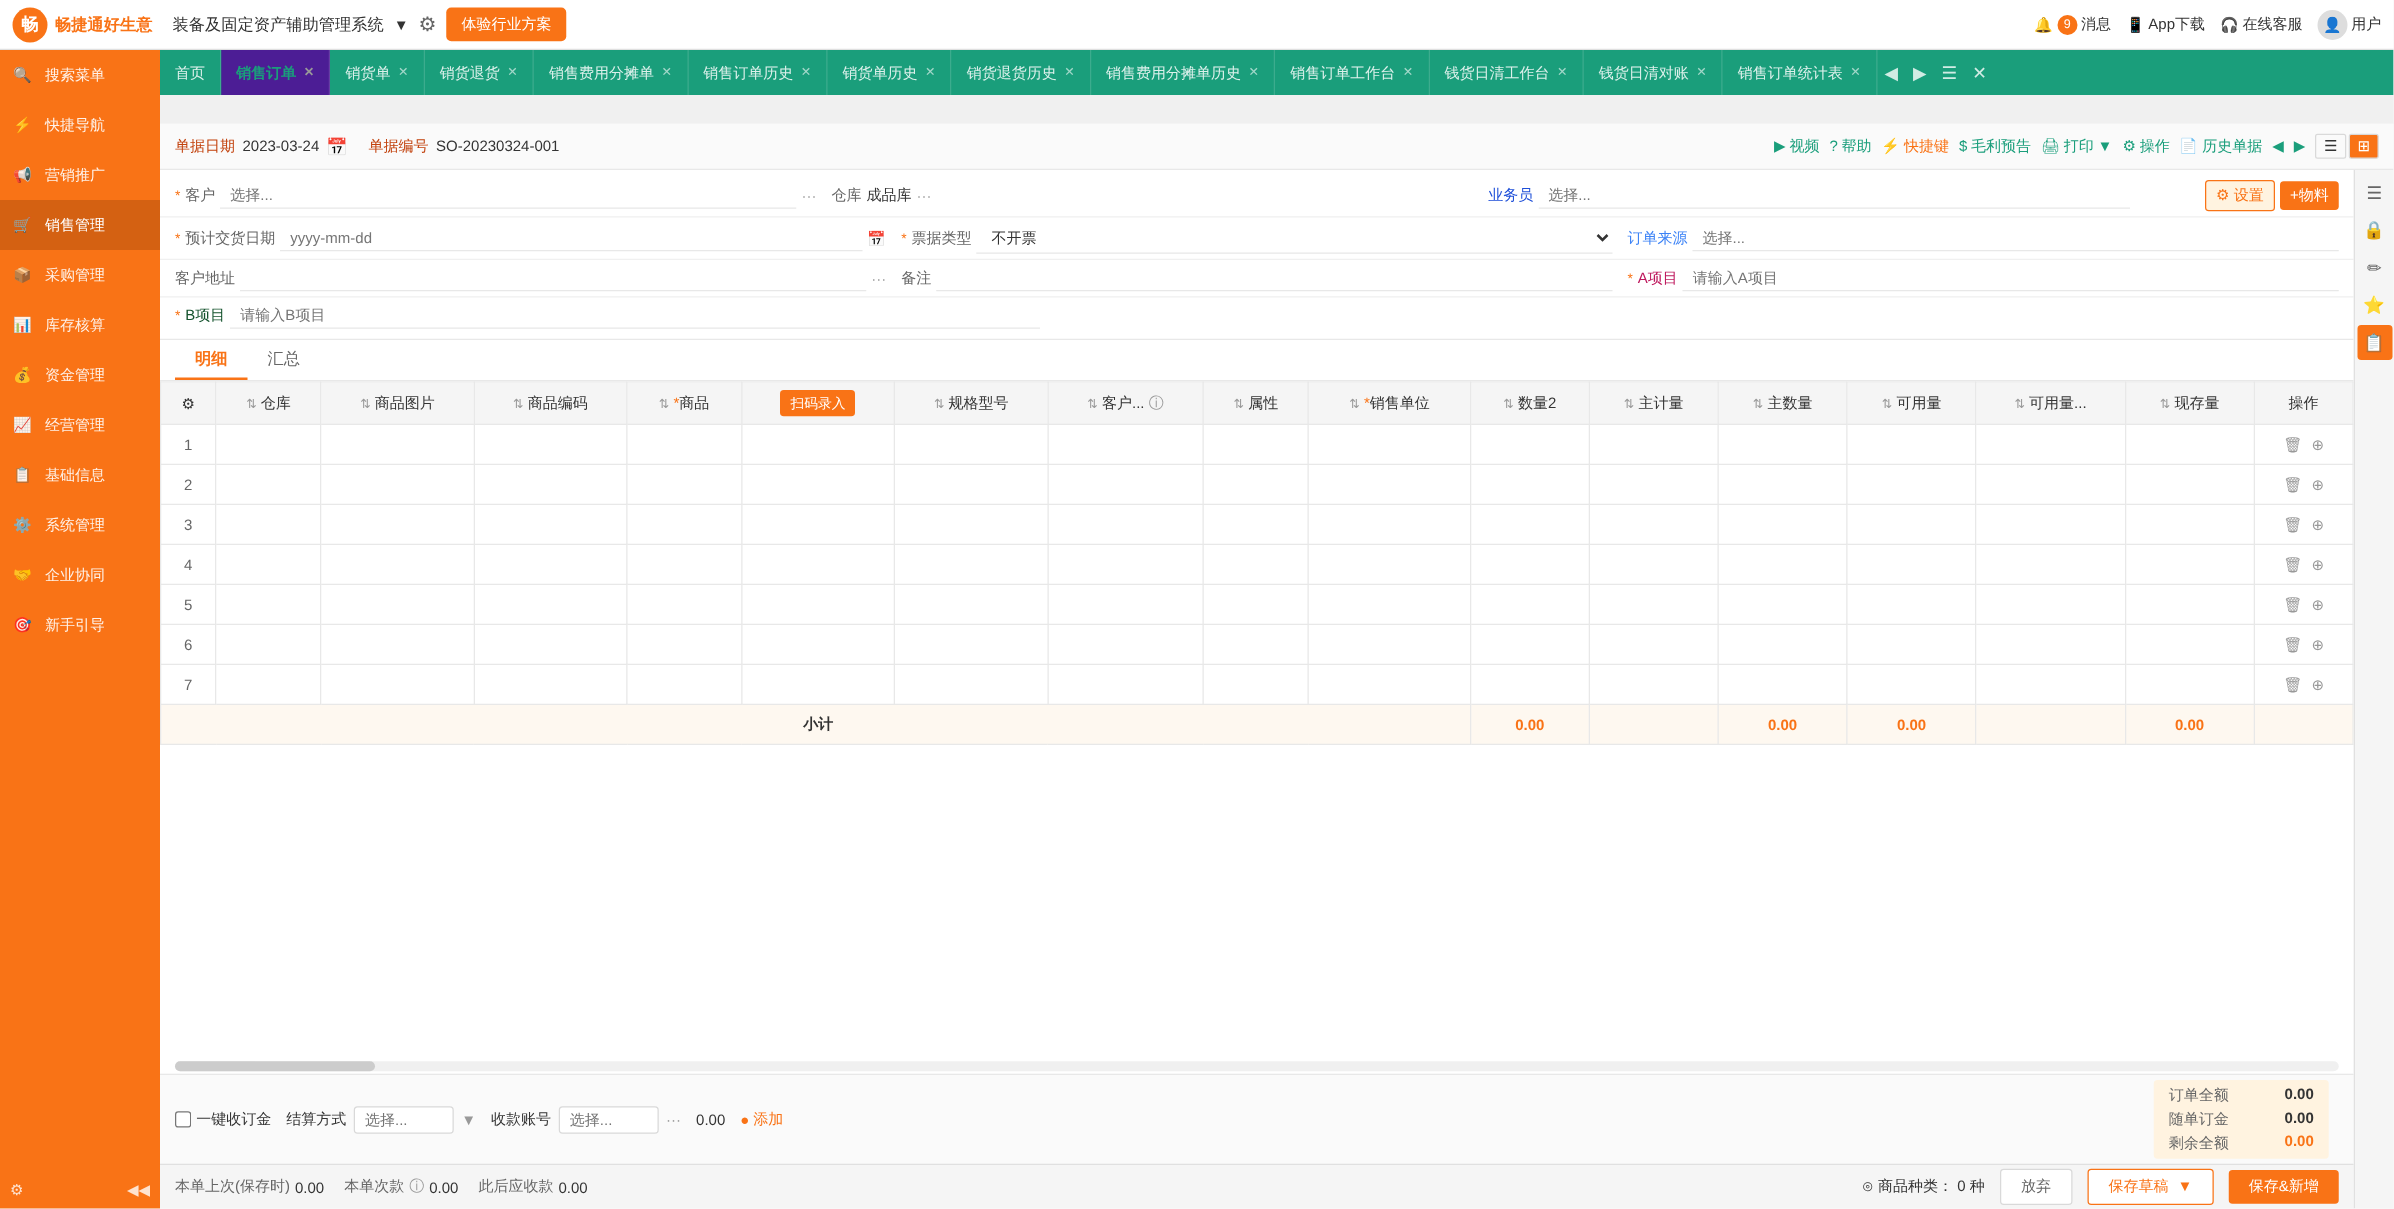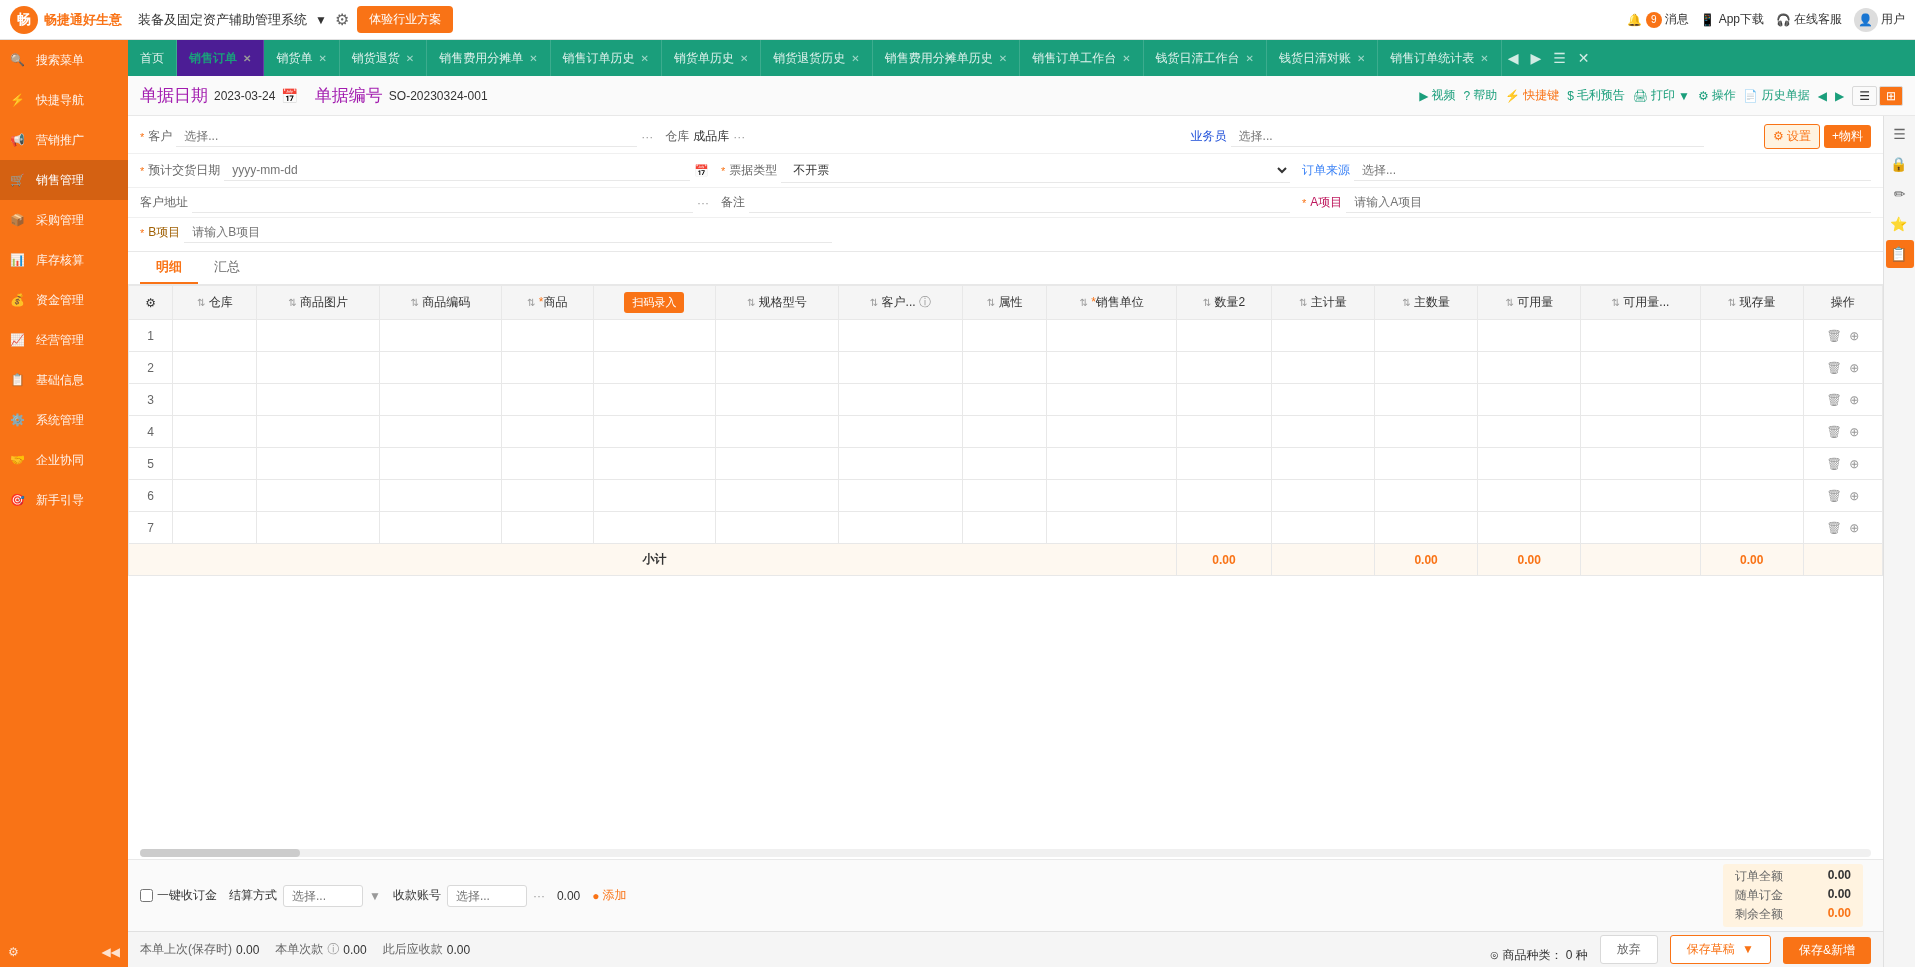--- a/index.html
+++ b/index.html
@@ -3,21 +3,21 @@
   <meta charset="utf-8">
   <style>
     * { box-sizing: border-box; margin: 0; padding: 0; }
     body { font-family: 'Microsoft YaHei', Arial, sans-serif; font-size: 12px; background: #f0f0f0; color: #333; overflow: hidden; }
 
     
     .app-container { display: flex; flex-direction: column; height: 967px; width: 1915px; }
     .top-bar { height: 40px; background: #fff; display: flex; align-items: center; padding: 0 10px; border-bottom: 1px solid #e0e0e0; justify-content: space-between; flex-shrink: 0; }
     .main-layout { display: flex; flex: 1; overflow: hidden; }
     .sidebar { width: 128px; background: #f97316; display: flex; flex-direction: column; flex-shrink: 0; }
-    .content-area { flex: 1; display: flex; flex-direction: column; overflow: hidden; }
+    .content-area { flex: 1; display: flex; flex-direction: column; overflow: hidden; gap: 23px; }
     .tab-bar { height: 36px; background: #1a9e7b; display: flex; align-items: center; flex-shrink: 0; overflow: hidden; }
     .page-content { flex: 1; background: #fff; overflow: hidden; display: flex; flex-direction: column; }
 
     
     .top-bar-left { display: flex; align-items: center; gap: 8px; }
     .logo-area { display: flex; align-items: center; gap: 6px; }
     .logo-icon { width: 28px; height: 28px; background: #f97316; border-radius: 50%; display: flex; align-items: center; justify-content: center; color: white; font-size: 14px; font-weight: bold; }
     .logo-text { font-size: 13px; color: #f97316; font-weight: bold; line-height: 1.2; }
     .system-name { font-size: 13px; color: #333; margin-left: 8px; }
     .system-selector { background: none; border: none; cursor: pointer; font-size: 12px; color: #333; }
@@ -34,21 +34,21 @@
     
     .tab-item { padding: 0 12px; height: 36px; display: flex; align-items: center; gap: 4px; color: rgba(255,255,255,0.85); cursor: pointer; white-space: nowrap; font-size: 12px; border-right: 1px solid rgba(255,255,255,0.15); flex-shrink: 0; }
     .tab-item.active { background: #4c1d95; color: #1a9e7b; font-weight: bold; }
     .tab-item .close-x { font-size: 10px; color: rgba(255,255,255,0.6); margin-left: 2px; }
     .tab-item.active .close-x { color: #999; }
     .tab-nav-btn { color: rgba(255,255,255,0.8); padding: 0 6px; cursor: pointer; font-size: 14px; display: flex; align-items: center; height: 36px; }
 
     
     .form-header { padding: 8px 12px; border-bottom: 1px solid #e8e8e8; display: flex; align-items: center; gap: 16px; background: #fafafa; }
     .form-field { display: flex; align-items: center; gap: 6px; }
-    .form-label { color: #a21caf; font-size: 17px; white-space: nowrap; }
+    .form-label { color: #c2410c; font-size: 12px; white-space: nowrap; }
     .form-value { color: #333; font-size: 12px; }
     .form-input { border: 1px solid #d9d9d9; border-radius: 3px; padding: 3px 8px; font-size: 12px; outline: none; background: white; }
     .toolbar-btn { font-size: 12px; color: #1a9e7b; cursor: pointer; display: flex; align-items: center; gap: 3px; }
     .toolbar-btn.orange { color: #f97316; }
     .form-select { border: none; border-bottom: 1px solid #e8e8e8; padding: 4px 8px; font-size: 12px; outline: none; background: white; color: #333; width: 100%; }
 
     
     .right-sidebar { width: 32px; background: #f5f5f5; display: flex; flex-direction: column; align-items: center; padding: 4px 0; gap: 2px; border-left: 1px solid #e0e0e0; flex-shrink: 0; }
     .right-btn { width: 28px; height: 28px; display: flex; align-items: center; justify-content: center; cursor: pointer; border-radius: 3px; color: #666; font-size: 14px; }
     .right-btn.orange { background: #f97316; color: white; }
@@ -342,21 +342,21 @@
               <div style="display:flex;align-items:center;gap:4px;flex:1;">
                 <span style="color:#f97316;font-size:11px;">*</span>
                 <span style="color:#be185d;font-size:12px;">A项目</span>
                 <input type="text" class="form-input" style="flex: 1 1 0%; border-top: none; border-right: none; border-left: none; border-image: initial; border-bottom: 1px solid rgb(232, 232, 232); border-radius: 0px;" placeholder="请输入A项目">
               </div>
             </div>
 
             <div style="padding:4px 12px 8px;display:flex;align-items:center;gap:12px;border-bottom:1px solid #e8e8e8;">
               <div style="display:flex;align-items:center;gap:4px;flex:1;max-width:40%;">
                 <span style="color:#f97316;font-size:11px;">*</span>
-                <span style="color:#a16207;font-size:12px;">B项目</span>
+                <span style="color:#14532d;font-size:12px;">B项目</span>
                 <input type="text" class="form-input" style="flex: 1 1 0%; border-top: none; border-right: none; border-left: none; border-image: initial; border-bottom: 1px solid rgb(232, 232, 232); border-radius: 0px;" placeholder="请输入B项目">
               </div>
             </div>
 
             <div class="table-tabs">
               <div class="table-tab active">明细</div>
               <div class="table-tab">汇总</div>
             </div>
 
             <div class="table-container">
@@ -604,21 +604,21 @@
               </div>
               <div class="bottom-info">
                 <span>本单次款</span>
                 <span style="color:#999;">ⓘ</span>
                 <span style="color:#333;">0.00</span>
               </div>
               <div class="bottom-info">
                 <span>此后应收款</span>
                 <span style="color:#333;">0.00</span>
               </div>
-              <div style="margin-left:auto;display:flex;align-items:flex-end;gap:12px;">
+              <div style="margin-left:auto;display:flex;align-items:center;gap:12px;">
                 <span class="product-count">
                   <span style="cursor:pointer;">⊙</span>
                   <span>商品种类：</span>
                   <span>0</span>
                   <span>种</span>
                 </span>
                 <button class="btn-discard">放弃</button>
                 <button class="btn-save-draft">
                   <span>保存草稿</span>
                   <span style="margin-left:4px;">▼</span>

